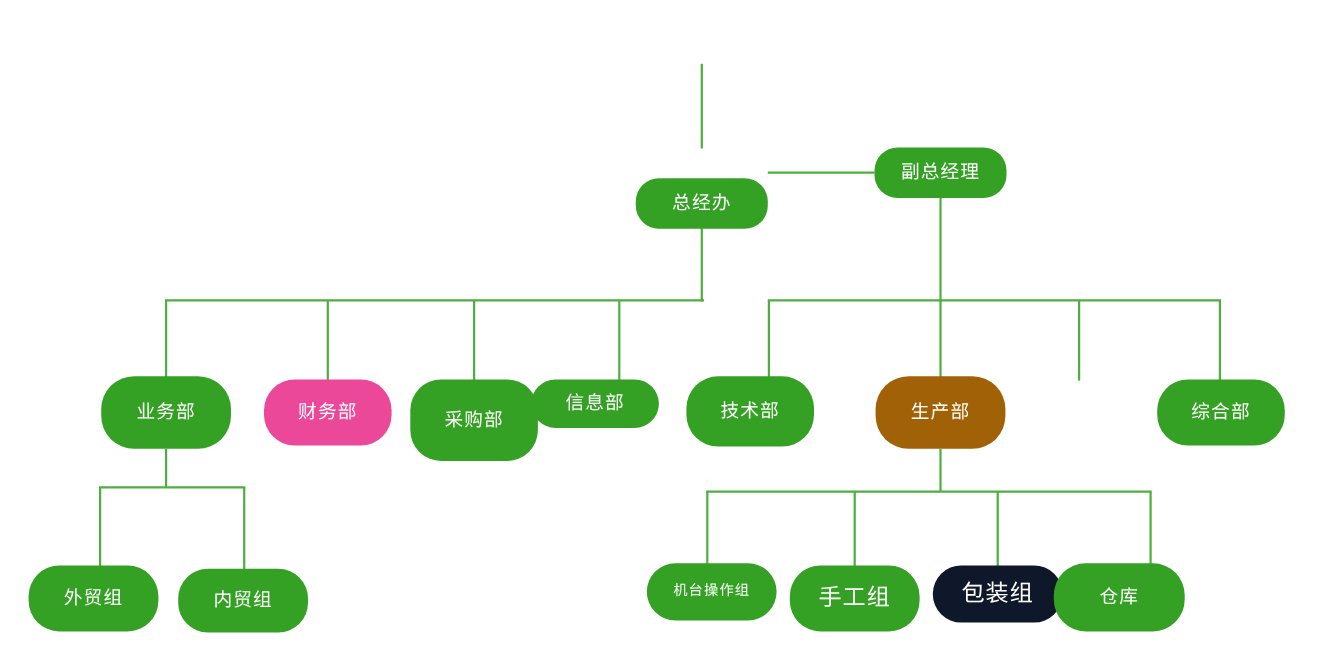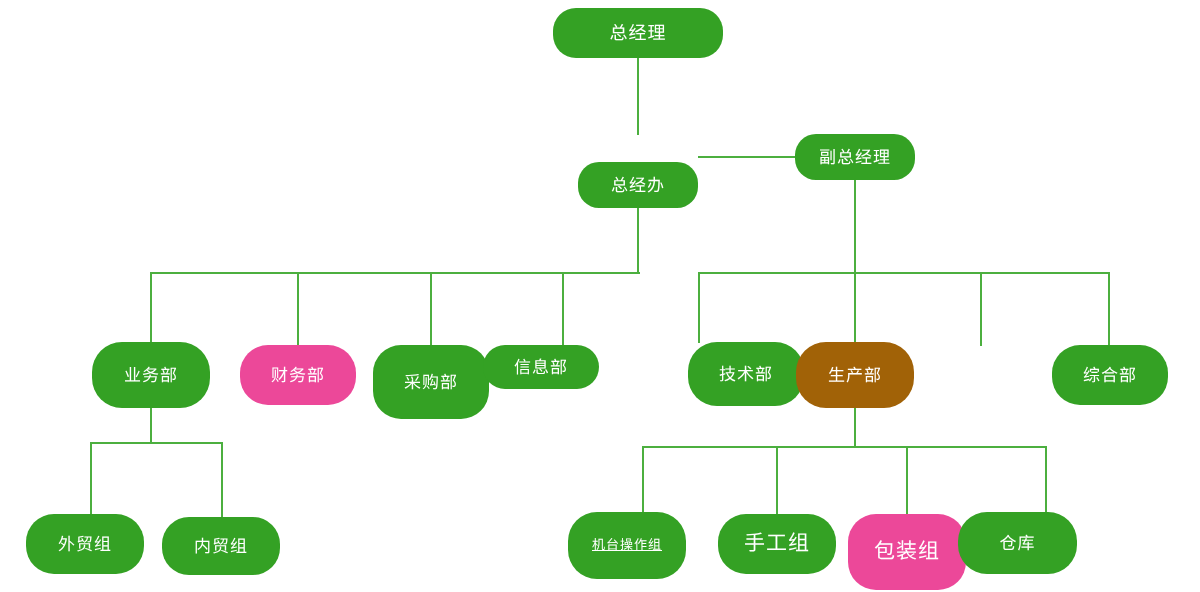--- a/index.html
+++ b/index.html
@@ -74,62 +74,59 @@
       <path d="M 91 443 L 91 515" fill="none" stroke="#4caf3f" stroke-width="2"></path>
       <path d="M 222 443 L 222 518" fill="none" stroke="#4caf3f" stroke-width="2"></path>
       <path d="M 855 408 L 855 447" fill="none" stroke="#4caf3f" stroke-width="2"></path>
       <path d="M 642 447 L 1047 447" fill="none" stroke="#4caf3f" stroke-width="2"></path>
       <path d="M 643 447 L 643 513" fill="none" stroke="#4caf3f" stroke-width="2"></path>
       <path d="M 777 447 L 777 515" fill="none" stroke="#4caf3f" stroke-width="2"></path>
       <path d="M 907 447 L 907 515" fill="none" stroke="#4caf3f" stroke-width="2"></path>
       <path d="M 1046 447 L 1046 513" fill="none" stroke="#4caf3f" stroke-width="2"></path>
     </svg>
 
-  <div class="node size-lg" style="left: 553px; top: 8px; width: 170px; height: 50px; background: rgb(52, 161, 36); color: rgb(255, 255, 255); border-radius: 23px;">
-    <span class="node-label">总经理</span>
-  </div>
   <div class="node size-md" style="left: 578px; top: 134px; width: 120px; height: 46px; background: rgb(52, 161, 36); color: rgb(255, 255, 255); border-radius: 21px; margin-top: 28px;">
     <span class="node-label">总经办</span>
   </div>
   <div class="node size-md" style="left: 795px; top: 134px; width: 120px; height: 46px; background: rgb(52, 161, 36); color: rgb(255, 255, 255); border-radius: 21px;">
     <span class="node-label">副总经理</span>
   </div>
   <div class="node size-md" style="left: 92px; top: 342px; width: 118px; height: 66px; background: rgb(52, 161, 36); color: rgb(255, 255, 255); border-radius: 30px;">
     <span class="node-label">业务部</span>
   </div>
   <div class="node size-md" style="left: 240px; top: 345px; width: 116px; height: 60px; background: #ec4899; color: rgb(255, 255, 255); border-radius: 28px;">
     <span class="node-label">财务部</span>
   </div>
   <div class="node size-md" style="left: 373px; top: 345px; width: 116px; height: 74px; background: rgb(52, 161, 36); color: rgb(255, 255, 255); border-radius: 28px;">
     <span class="node-label">采购部</span>
   </div>
   <div class="node size-md" style="left: 483px; top: 345px; width: 116px; height: 44px; background: rgb(52, 161, 36); color: rgb(255, 255, 255); border-radius: 28px;">
     <span class="node-label">信息部</span>
   </div>
-  <div class="node size-md" style="left: 688px; top: 342px; width: 116px; height: 64px; background: rgb(52, 161, 36); color: rgb(255, 255, 255); border-radius: 29px;">
+  <div class="node size-md" style="left: 624px; top: 342px; width: 116px; height: 64px; background: rgb(52, 161, 36); color: rgb(255, 255, 255); border-radius: 29px;">
     <span class="node-label">技术部</span>
   </div>
   <div class="node size-md" style="left: 796px; top: 342px; width: 118px; height: 66px; background: #a16207; color: rgb(255, 255, 255); border-radius: 30px;">
     <span class="node-label">生产部</span>
   </div>
   <div class="node size-md" style="left: 1052px; top: 345px; width: 116px; height: 60px; background: rgb(52, 161, 36); color: rgb(255, 255, 255); border-radius: 28px;">
     <span class="node-label">综合部</span>
   </div>
   <div class="node size-md" style="left: 26px; top: 514px; width: 118px; height: 60px; background: rgb(52, 161, 36); color: rgb(255, 255, 255); border-radius: 28px;">
     <span class="node-label">外贸组</span>
   </div>
   <div class="node size-md" style="left: 162px; top: 517px; width: 118px; height: 58px; background: rgb(52, 161, 36); color: rgb(255, 255, 255); border-radius: 27px;">
     <span class="node-label">内贸组</span>
   </div>
-  <div class="node size-xs" style="left: 568px; top: 512px; width: 118px; height: 67px; background: rgb(52, 161, 36); color: rgb(255, 255, 255); border-radius: 29px; text-decoration: underline;">
+  <div class="node size-xs" style="left: 588px; top: 512px; width: 118px; height: 52px; background: rgb(52, 161, 36); color: rgb(255, 255, 255); border-radius: 29px;">
     <span class="node-label">机台操作组</span>
   </div>
   <div class="node size-sm" style="left: 718px; top: 514px; width: 118px; height: 60px; background: rgb(52, 161, 36); color: rgb(255, 255, 255); border-radius: 28px;">
     <span class="node-label">手工组</span>
   </div>
-  <div class="node size-sm" style="left: 848px; top: 514px; width: 118px; height: 76px; background: #ec4899; color: rgb(255, 255, 255); border-radius: 28px;">
+  <div class="node size-sm" style="left: 848px; top: 514px; width: 118px; height: 52px; background: #0f172a; color: rgb(255, 255, 255); border-radius: 28px;">
     <span class="node-label">包装组</span>
   </div>
   <div class="node size-md" style="left: 958px; top: 512px; width: 119px; height: 62px; background: rgb(52, 161, 36); color: rgb(255, 255, 255); border-radius: 29px;">
     <span class="node-label">仓库</span>
   </div>
 
 </div>
 
 </body></html>

